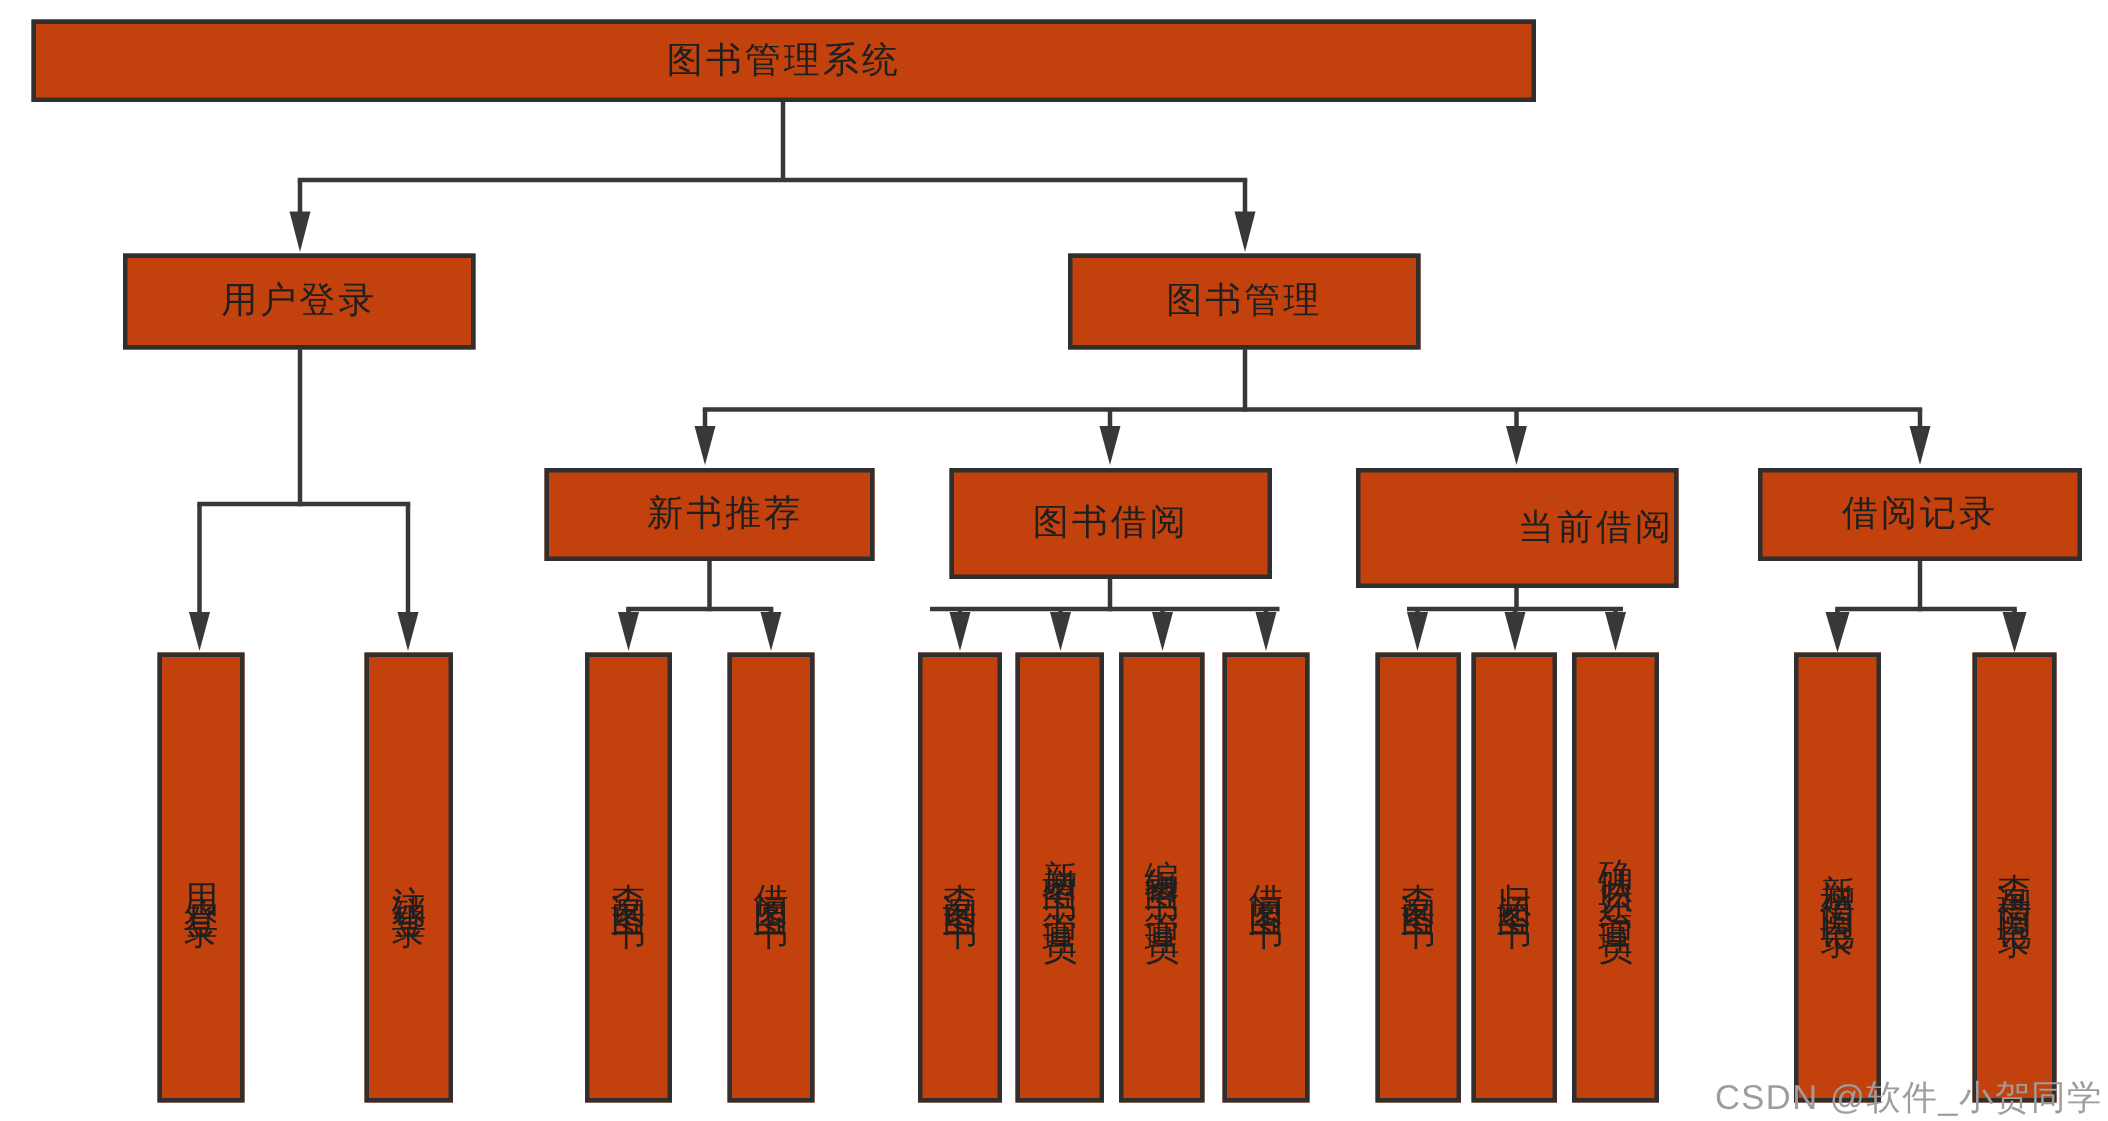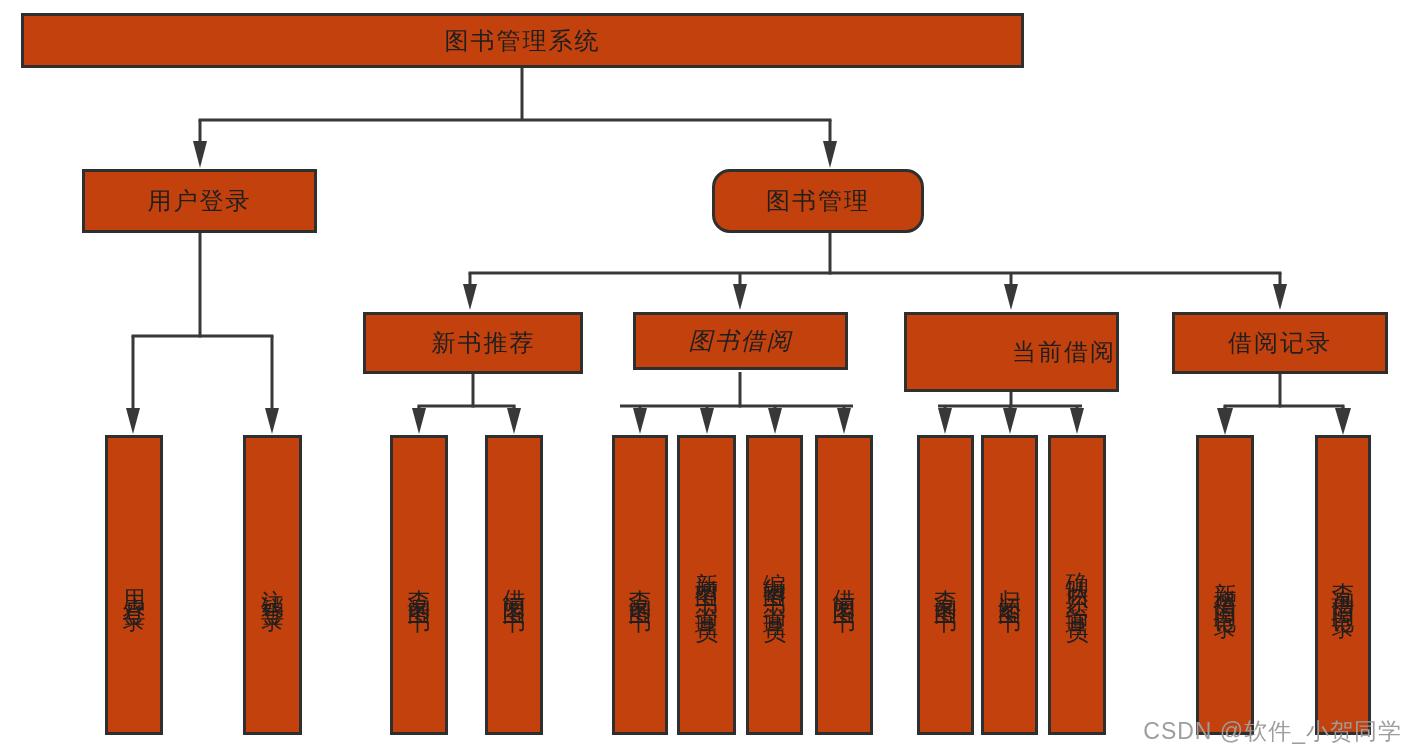--- a/index.html
+++ b/index.html
@@ -96,28 +96,28 @@
     <polygon points="1335,408 1351,408 1343,435"></polygon>
   </svg>
 
   <div class="box" style="left:21px;top:13px;width:1003px;height:55px;">
     <span class="hlabel">图书管理系统</span>
   </div>
 
   <div class="box" style="left:82px;top:169px;width:235px;height:64px;">
     <span class="hlabel">用户登录</span>
   </div>
-  <div class="box" style="left:712px;top:169px;width:212px;height:64px;border-radius:18px;">
+  <div class="box" style="left:712px;top:169px;width:235px;height:64px;">
     <span class="hlabel">图书管理</span>
   </div>
 
   <div class="box" style="left:363px;top:312px;width:220px;height:62px;padding-left:21px;">
     <span class="hlabel">新书推荐</span>
   </div>
-  <div class="box" style="left:633px;top:312px;width:215px;height:58px;font-style:italic;">
+  <div class="box" style="left:633px;top:312px;width:215px;height:74px;">
     <span class="hlabel">图书借阅</span>
   </div>
   <div class="box" style="left:904px;top:312px;width:215px;height:80px;justify-content:flex-end;">
     <span class="hlabel">当前借阅</span>
   </div>
   <div class="box" style="left:1172px;top:312px;width:216px;height:62px;text-align:center;">
     <span class="hlabel">借阅记录</span>
   </div>
 
   <div class="box vbox" style="left:105px;top:435px;width:58px;height:300px;">

